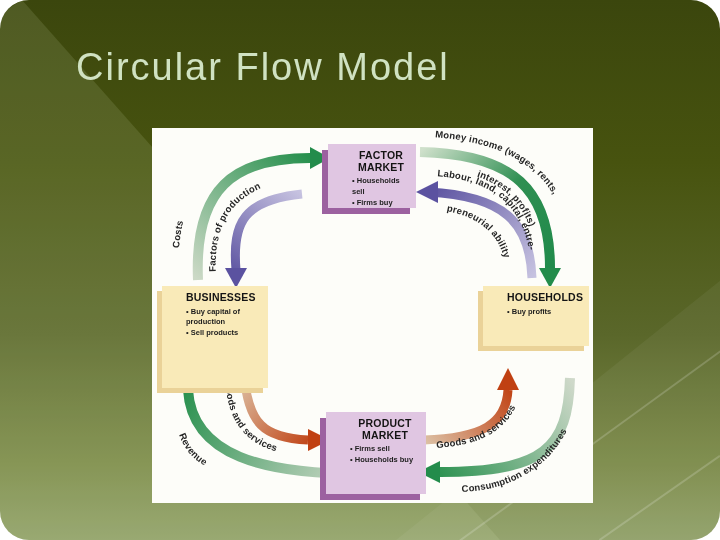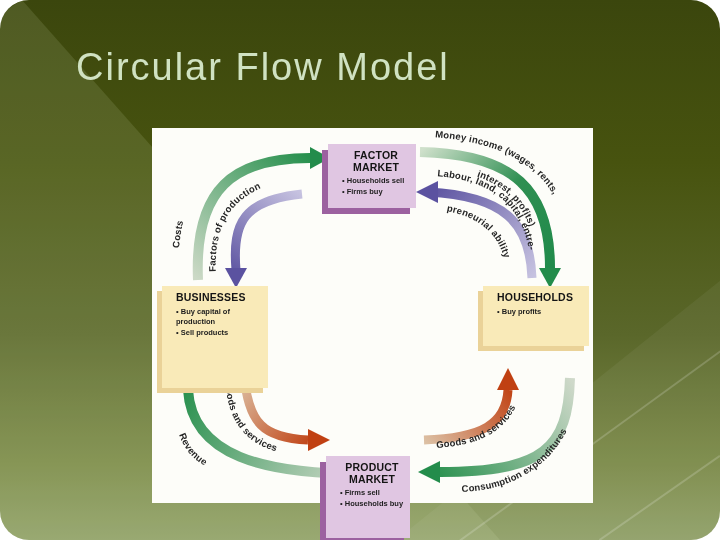--- a/index.html
+++ b/index.html
@@ -28,30 +28,30 @@
     font-size:38px; font-weight:400; letter-spacing:2px;
     color:#d0e2c2;
   }
 
   .panel {
     position:absolute; left:152px; top:128px; width:441px; height:375px;
     background:#fdfdf9;
   }
   .flows { position:absolute; left:0; top:0; width:441px; height:375px; }
 
-  .box { position:absolute; box-sizing:border-box; padding:6px 6px 4px 14px; z-index:2; }
+  .box { position:absolute; box-sizing:border-box; padding:6px 6px 4px 24px; z-index:2; }
   .box-title { font-weight:bold; font-size:10.5px; color:#141414; letter-spacing:0.2px; margin-bottom:3px; line-height:1.1; }
   .box-bullet { font-weight:bold; font-size:7.5px; color:#1d1d1d; line-height:1.45; }
   .market { background:#e0c6e2; box-shadow:-6px 6px 0 0 #9c61a0; }
   .market .box-title { text-align:center; }
   .actor { background:#f9eab8; box-shadow:-5px 5px 0 0 #ead298; }
   #factor-box     { left:176px; top:16px;  width:88px;  height:64px; }
   #businesses-box { left:10px;  top:158px; width:106px; height:102px; }
   #households-box { left:331px; top:158px; width:106px; height:60px; }
-  #product-box    { left:174px; top:284px; width:84px;  height:82px;margin-top:44px; }
+  #product-box    { left:174px; top:284px; width:100px;  height:82px; }
 
   .arc { fill:none; stroke-linecap:butt; }
   .guide { fill:none; stroke:none; }
   .arc-label { font-family:"Liberation Sans",sans-serif; font-weight:bold; font-size:9.5px; fill:#262626; letter-spacing:0.2px; }
 </style>
 </head>
 <body>
 
 <div class="slide">
   <div class="bg-wedge"></div>

